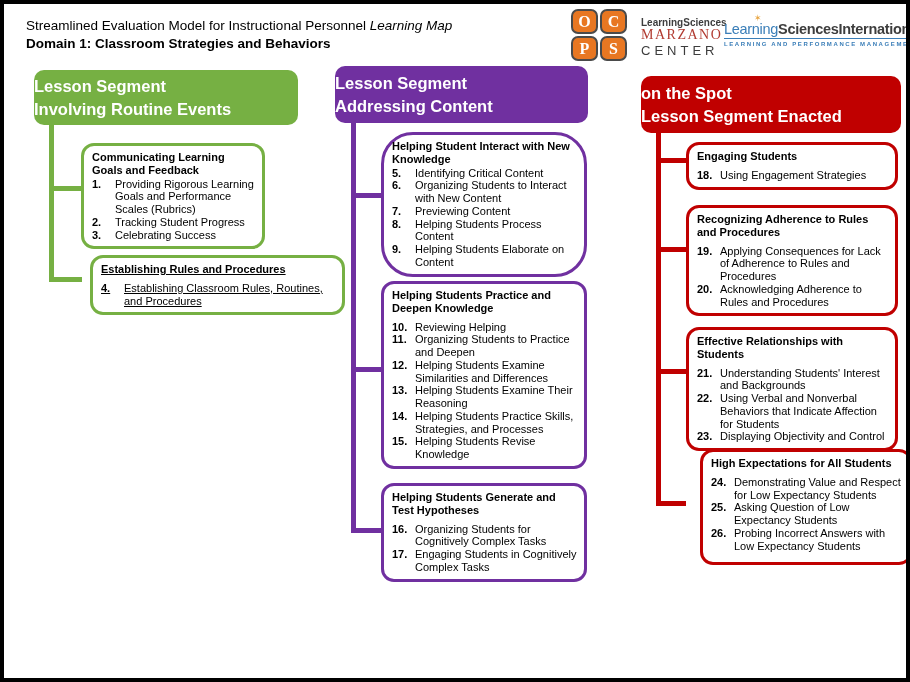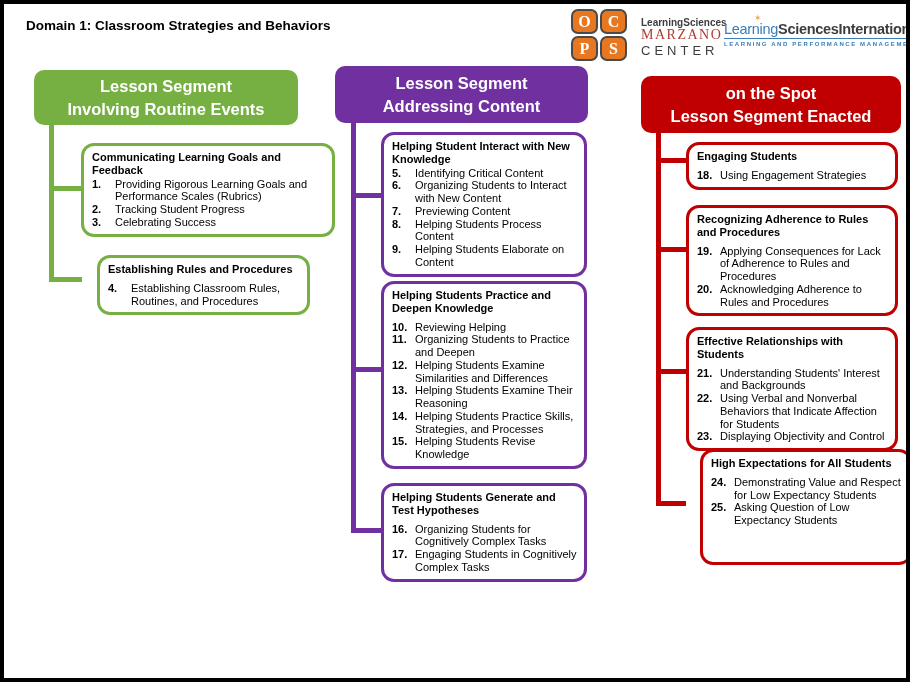--- a/index.html
+++ b/index.html
@@ -28,21 +28,21 @@
 
   .lsi { position:absolute; left:720px; top:17px; width:182px; }
   .lsi .l1 { font-size:14.5px; letter-spacing:-0.3px; color:#3d3d3d; font-weight:bold; white-space:nowrap; }
   .lsi .l1 .blue { color:var(--lsi-blue,#3A7EB8); font-weight:normal; }
   .lsi .sparkle { position:absolute; left:30px; top:-8px; color:#E8A33D; font-size:9px; }
   .lsi .l2 { margin-top:1px; border-top:1.5px solid var(--lsi-blue,#3A7EB8); padding-top:2px;
              font-size:6px; letter-spacing:1.6px; color:var(--lsi-blue,#3A7EB8); font-weight:bold; white-space:nowrap; }
 
   
   .pill { position:absolute; color:#fff; font-weight:bold; font-size:16.5px; line-height:1.35;
-          text-align:center; border-radius:10px; display:flex; flex-direction:column;
+          border-radius:10px; display:flex; flex-direction:column;
           justify-content:center; }
   .pill.green  { background:var(--green,#76B043); }
   .pill.purple { background:var(--purple,#7030A0); }
   .pill.red    { background:var(--red,#C00000); }
 
   
   .conn { position:absolute; }
   .conn.green  { background:var(--green,#76B043); }
   .conn.purple { background:var(--purple,#7030A0); }
   .conn.red    { background:var(--red,#C00000); }
@@ -59,20 +59,21 @@
   .item { display:grid; grid-template-columns:23px 1fr; }
   .item .num { font-weight:bold; }
   .box.red .item .num, .box.green .item .num { font-weight:bold; }
 </style>
 </head>
 <body>
 
 <div class="page">
 
   <div class="doc-title">
+    <div class="t1"><span>Streamlined Evaluation Model for Instructional Personnel </span><em>Learning Map</em></div>
     <div class="t2">Domain 1: Classroom Strategies and Behaviors</div>
   </div>
 
   <div class="ocps">
     <span class="tile">O</span>
     <span class="tile">C</span>
     <span class="tile">P</span>
     <span class="tile">S</span>
   </div>
 
@@ -89,57 +90,57 @@
   </div>
 
   <div class="pill green" style="left:30px; top:66px; width:264px; height:55px;">
     <span>Lesson Segment</span>
     <span>Involving Routine Events</span>
   </div>
   <div class="conn green" style="left:45px; top:118px; width:5px; height:160px;"></div>
   <div class="conn green" style="left:45px; top:182px; width:33px; height:5px;"></div>
   <div class="conn green" style="left:45px; top:273px; width:33px; height:5px;"></div>
 
-  <div class="box green tight" style="left:77px; top:139px; width:254px; min-height:93px;">
+  <div class="box green tight" style="left:77px; top:139px; width:184px; min-height:93px;">
     <div class="title">Communicating Learning Goals and Feedback</div>
     <div class="list">
         <div class="item">
           <span class="num">1.</span>
           <span class="txt">Providing Rigorous Learning Goals and Performance Scales (Rubrics)</span>
         </div>
         <div class="item">
           <span class="num">2.</span>
           <span class="txt">Tracking Student Progress</span>
         </div>
         <div class="item">
           <span class="num">3.</span>
           <span class="txt">Celebrating Success</span>
         </div>
       </div>
   </div>
-  <div class="box green" style="left:93px; top:251px; width:213px; min-height:52px;">
+  <div class="box green" style="left:86px; top:251px; width:255px; min-height:52px;text-decoration:underline;">
     <div class="title">Establishing Rules and Procedures</div>
     <div class="list">
         <div class="item">
           <span class="num">4.</span>
           <span class="txt">Establishing Classroom Rules, Routines, and Procedures</span>
         </div>
       </div>
   </div>
 
   <div class="pill purple" style="left:331px; top:62px; width:253px; height:57px;">
     <span>Lesson Segment</span>
     <span>Addressing Content</span>
   </div>
   <div class="conn purple" style="left:347px; top:117px; width:5px; height:412px;"></div>
   <div class="conn purple" style="left:347px; top:189px; width:30px; height:5px;"></div>
   <div class="conn purple" style="left:347px; top:363px; width:30px; height:5px;"></div>
   <div class="conn purple" style="left:347px; top:524px; width:30px; height:5px;"></div>
 
-  <div class="box purple tight" style="left:377px; top:128px; width:206px; min-height:131px;">
+  <div class="box purple tight" style="left:377px; top:128px; width:206px; min-height:131px;border-radius:32px;">
     <div class="title">Helping Student Interact with New Knowledge</div>
     <div class="list">
         <div class="item">
           <span class="num">5.</span>
           <span class="txt">Identifying Critical Content</span>
         </div>
         <div class="item">
           <span class="num">6.</span>
           <span class="txt">Organizing Students to Interact with New Content</span>
         </div>
@@ -253,16 +254,20 @@
     <div class="title">High Expectations for All Students</div>
     <div class="list">
         <div class="item">
           <span class="num">24.</span>
           <span class="txt">Demonstrating Value and Respect for Low Expectancy Students</span>
         </div>
         <div class="item">
           <span class="num">25.</span>
           <span class="txt">Asking Question of Low Expectancy Students</span>
         </div>
+        <div class="item">
+          <span class="num">26.</span>
+          <span class="txt">Probing Incorrect Answers with Low Expectancy Students</span>
+        </div>
       </div>
   </div>
 
 </div>
 
 </body></html>

